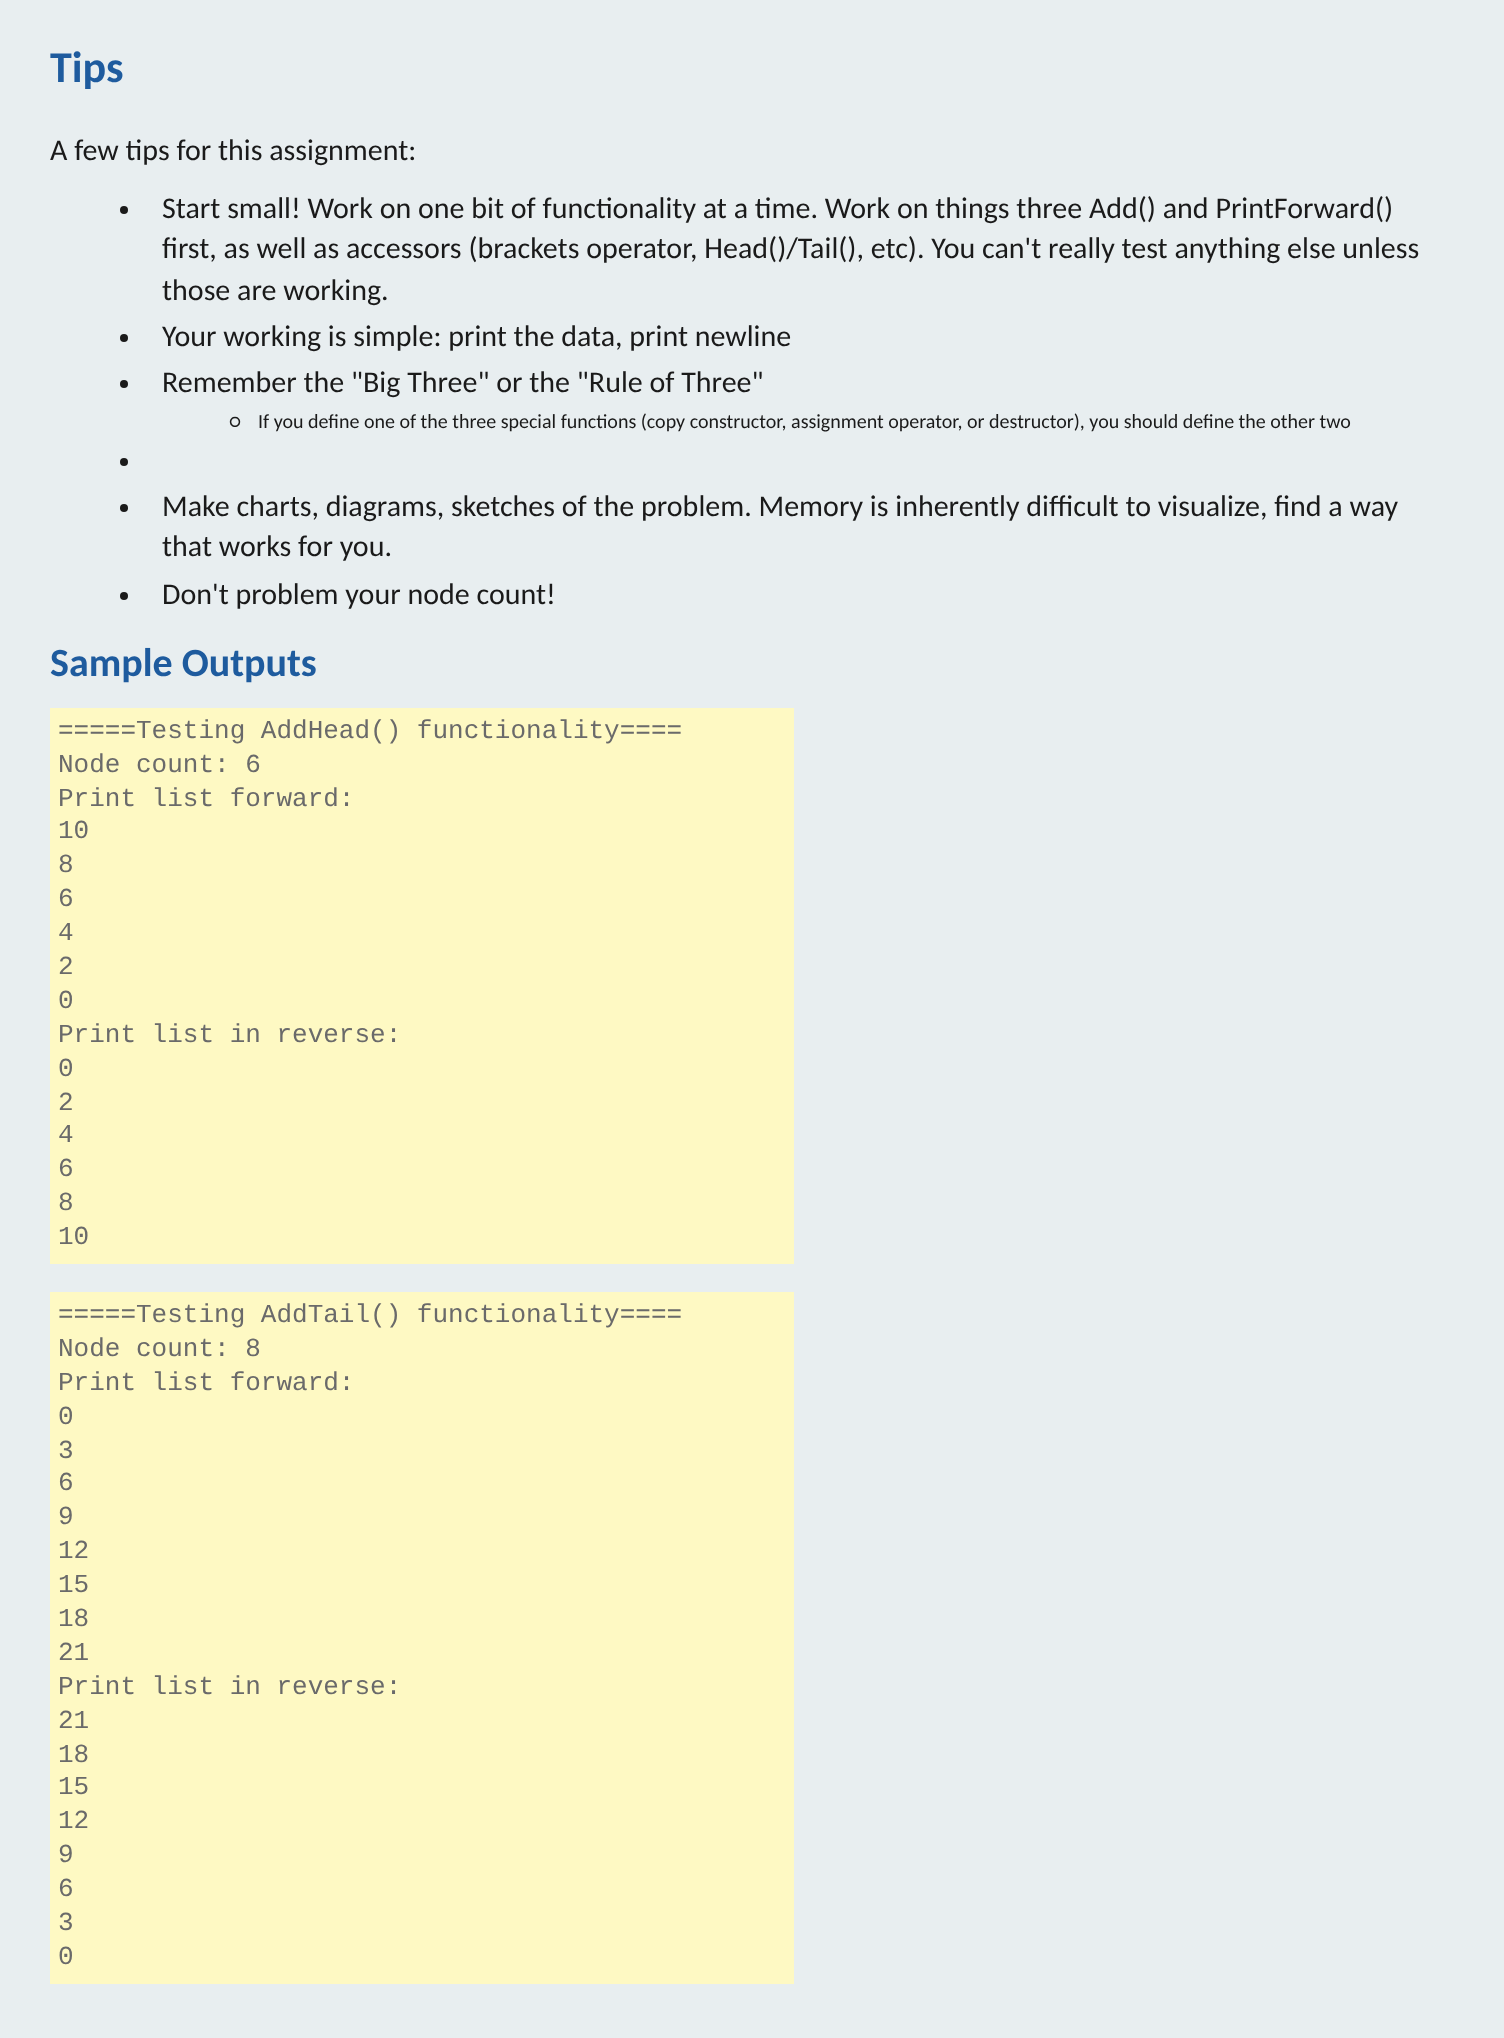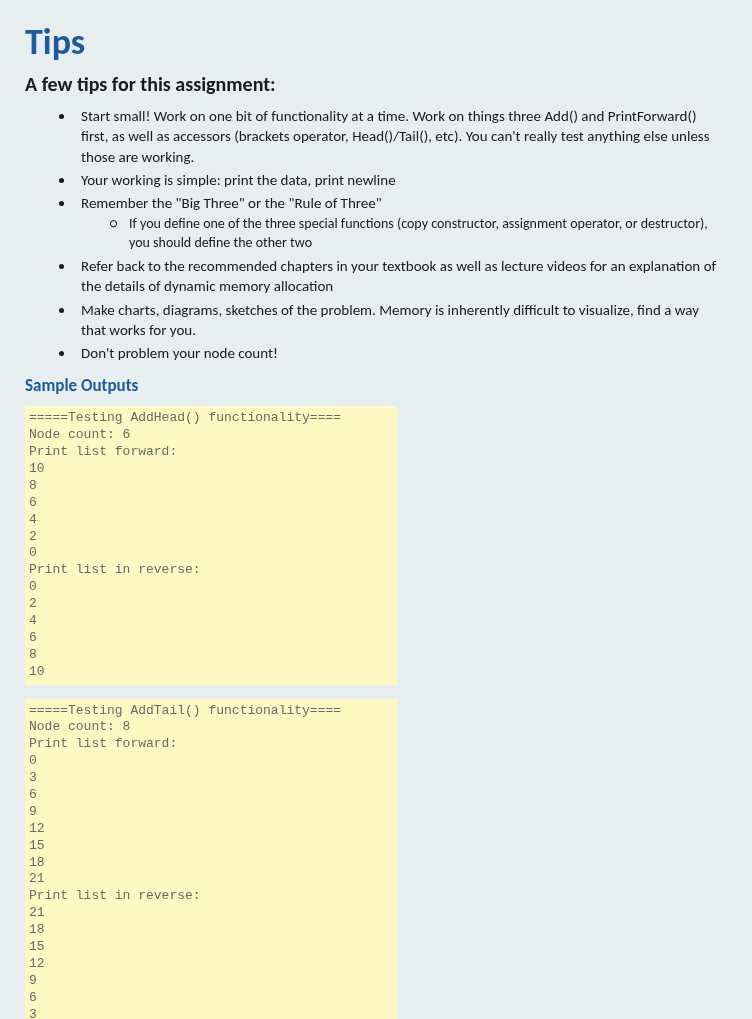--- a/index.html
+++ b/index.html
@@ -6,34 +6,33 @@
       font-family: Calibri, 'Segoe UI', Arial, sans-serif;
       background: #e8eef0;
       margin: 0;
       padding: 20px 25px;
       color: #1a1a1a;
       width: 752px;
       box-sizing: border-box;
     }
     h1 {
       color: #1e5b9e;
-      font-size: 36px;
+      font-size: 22px;
       font-weight: bold;
-      margin: 0 0 8px 0;
+      margin: 0 0 20px 0;
     }
     h2 {
       color: #1e5b9e;
-      font-size: 17px;
+      font-size: 20px;
       font-weight: bold;
       margin: 12px 0 6px 0;
     }
     .intro {
-      font-size: 20px;
+      font-size: 15px;
       margin: 0 0 10px 0;
-      font-weight: bold;
     }
     ul.tips {
       margin: 0 0 6px 0;
       padding-left: 50px;
       list-style-type: disc;
     }
     ul.tips > li {
       font-size: 15px;
       line-height: 1.35;
       margin-bottom: 3px;
@@ -41,21 +40,21 @@
     }
     ul.sub {
       list-style-type: circle;
       padding-left: 46px;
       margin: 2px 0;
     }
     ul.sub > li::marker {
       content: "○   ";
     }
     ul.sub > li {
-      font-size: 14px;
+      font-size: 10px;
       line-height: 1.35;
       padding-left: 2px;
     }
     pre.output {
       font-family: 'Courier New', Courier, monospace;
       font-size: 13px;
       color: #6a6a6a;
       background: #fef9c3;
       margin: 4px 0 10px 0;
       padding: 4px 8px 4px 4px;
@@ -82,21 +81,20 @@
   </li>
   <li>
     <span>Remember the "Big Three" or the "Rule of Three"</span>
     <ul class="sub">
       <li>
         <span>If you define one of the three special functions (copy constructor, assignment operator, or destructor), you should define the other two</span>
       </li>
     </ul>
   </li>
   <li>
-    <span>Refer back to the recommended chapters in your textbook as well as lecture videos for an explanation of the details of dynamic memory allocation</span>
   </li>
   <li>
     <span>Make charts, diagrams, sketches of the problem. Memory is inherently difficult to visualize, find a way that works for you.</span>
   </li>
   <li>
     <span>Don't problem your node count!</span>
   </li>
 </ul>
 
 <h2>Sample Outputs</h2>

